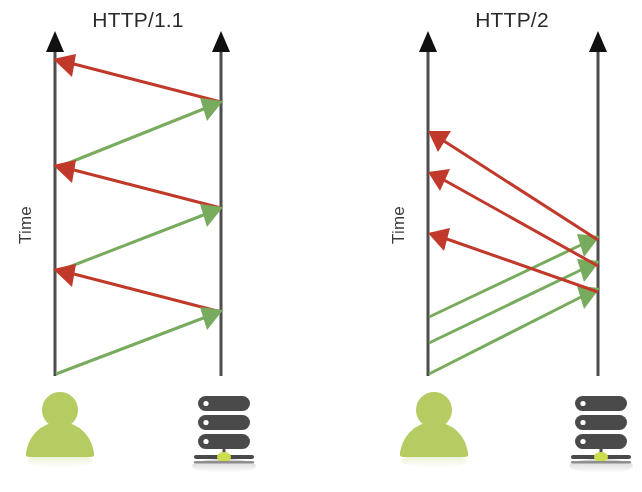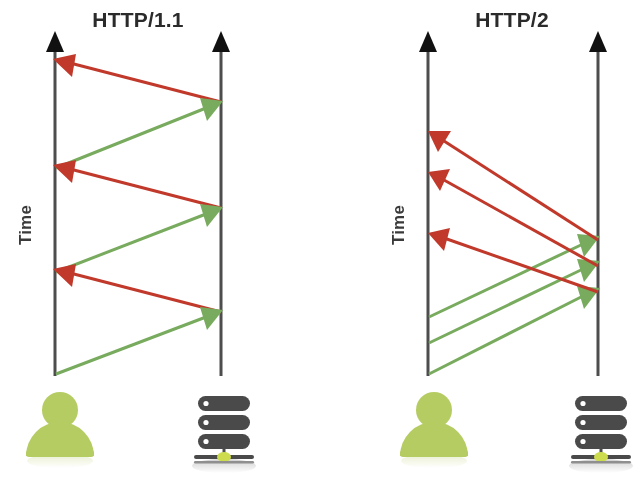--- a/index.html
+++ b/index.html
@@ -14,21 +14,20 @@
     overflow: hidden;
     position: relative;
   }
   #diagram-root {
     position: absolute;
     left: 0;
     top: 0;
     width: 637px;
     height: 492px;
     background: #ffffff;
-    font-weight: bold;
   }
   svg.stage {
     display: block;
     width: 642px;
     height: 492px;
   }
   .panel-title {
     font-family: "Liberation Sans", sans-serif;
     font-size: 21px;
     fill: #2b2b2b;

